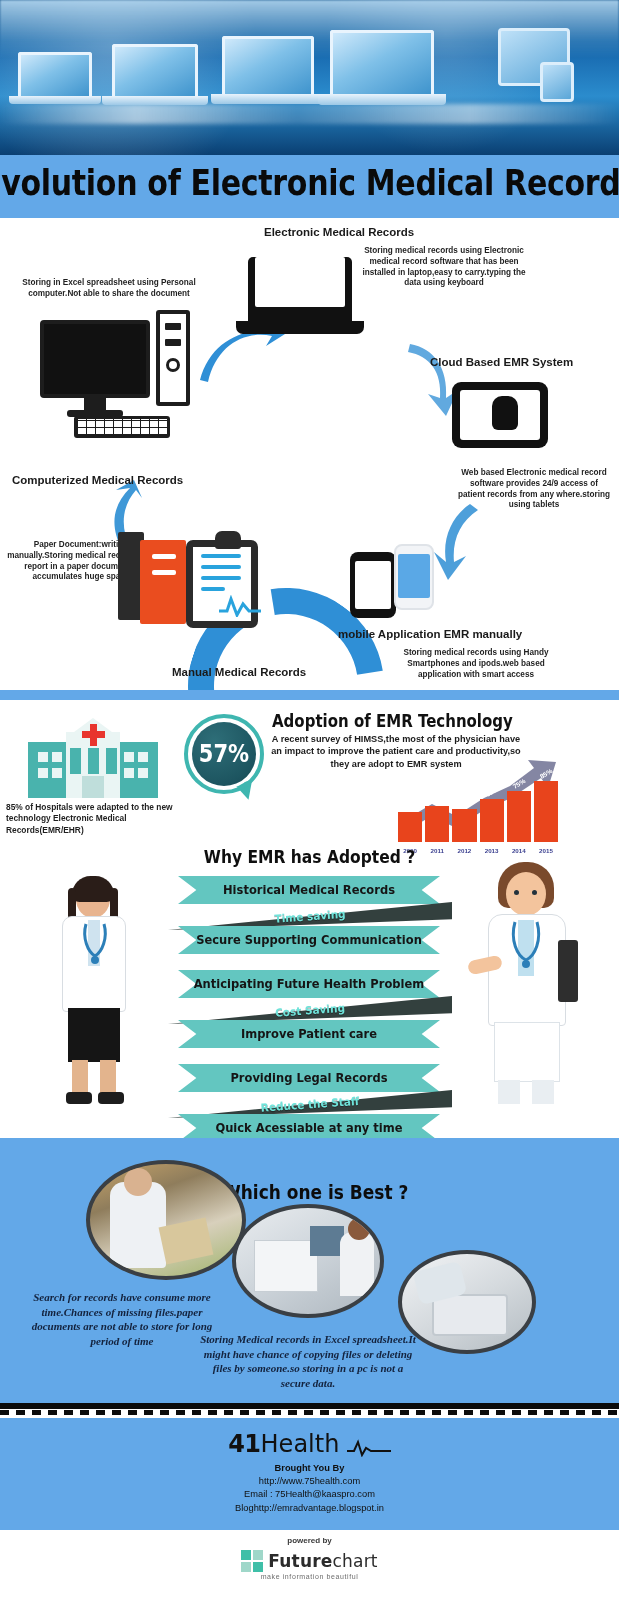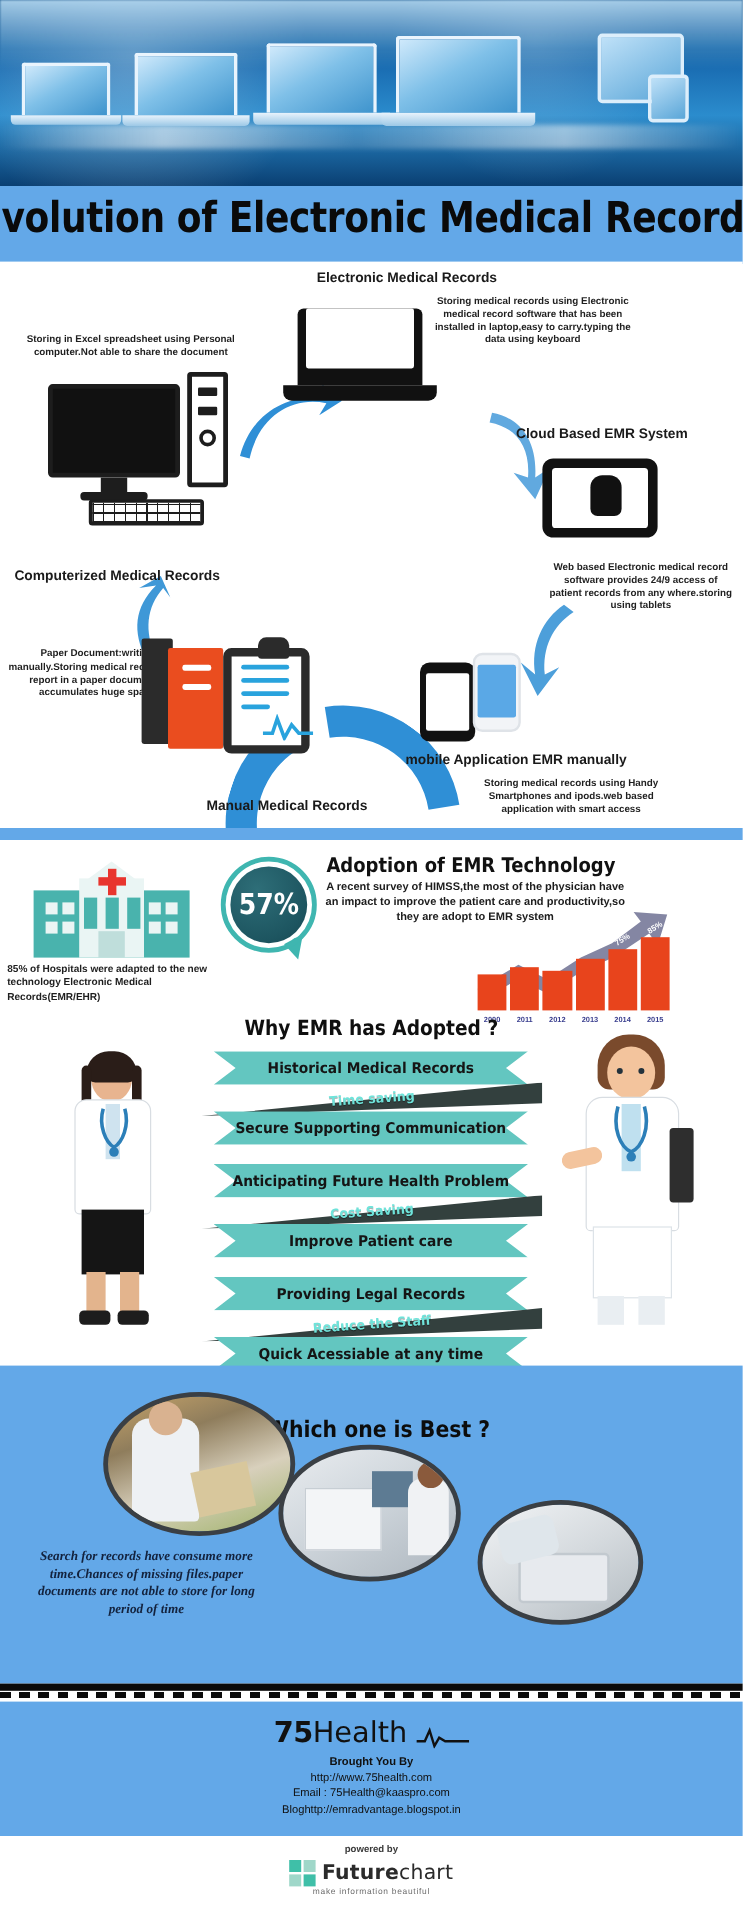--- a/index.html
+++ b/index.html
@@ -496,34 +496,35 @@
     </div>
     <div class="best-cap" style="left:24px; top:152px; width:196px;">Search for records have consume more time.Chances of missing files.paper documents are not able to store for long period of time</div>
 
     <div class="oval" style="left:232px; top:66px; width:152px; height:114px;
         background:linear-gradient(150deg,#e9ecef 0%, #cfd6dc 45%, #aeb7bf 100%);">
       <div style="position:absolute; left:18px; top:32px; width:64px; height:52px; background:#f3f5f7; border:1px solid #c7ced4;"></div>
       <div style="position:absolute; left:74px; top:18px; width:34px; height:30px; background:#5d7b93;"></div>
       <div style="position:absolute; left:104px; top:24px; width:34px; height:64px; background:#f0f2f4; border-radius:12px 12px 0 0;"></div>
       <div style="position:absolute; left:112px; top:10px; width:22px; height:22px; background:#8a5a3c; border-radius:50%;"></div>
     </div>
+    <div class="best-cap" style="left:198px; top:194px; width:220px;">Storing Medical records in Excel spreadsheet.It might have chance of copying files or deleting files by someone.so storing in a pc is not a secure data.</div>
 
     <div class="oval" style="left:398px; top:112px; width:138px; height:104px;
         background:linear-gradient(150deg,#f1f3f5 0%, #d5dade 50%, #b4bcc2 100%);">
       <div style="position:absolute; left:30px; top:40px; width:76px; height:42px; background:#e7eaee; border:2px solid #c2c9cf; border-radius:4px;"></div>
       <div style="position:absolute; left:14px; top:12px; width:48px; height:34px; background:#dfe6eb; border-radius:8px; transform:rotate(-14deg);"></div>
     </div>
   </div>
 
   <div class="solid-rule" style="top:1403px;"></div>
   <div class="dash-rule" style="top:1410px;"></div>
 
   <div class="footer">
     <div class="brand">
-      <span class="b1">75</span><span class="b2">Health</span>
+      <span class="b1">41</span><span class="b2">Health</span>
       <svg class="ecg" width="44" height="18" viewBox="0 0 44 18">
         <polyline points="0,12 7,12 11,3 15,16 19,9 24,12 44,12" fill="none" stroke="#111" stroke-width="2"></polyline>
       </svg>
     </div>
     <div class="foot-lines">
       <div class="l1">Brought You By</div>
       <div>http://www.75health.com</div>
       <div>Email : 75Health@kaaspro.com</div>
       <div>Bloghttp://emradvantage.blogspot.in</div>
     </div>

